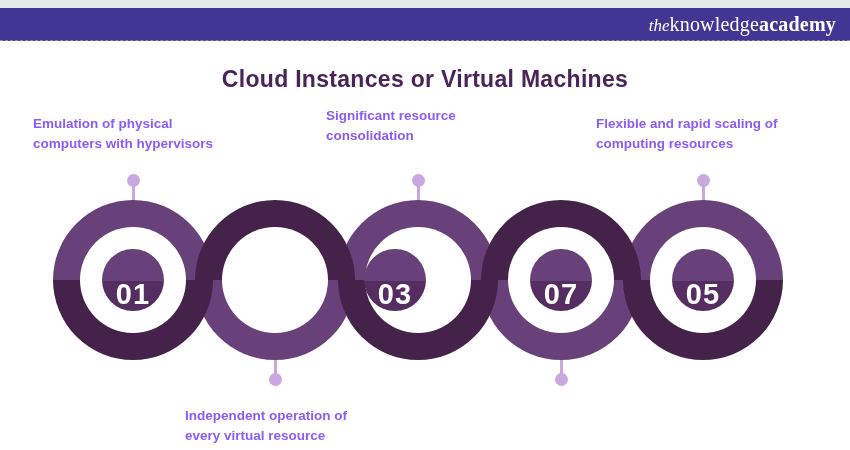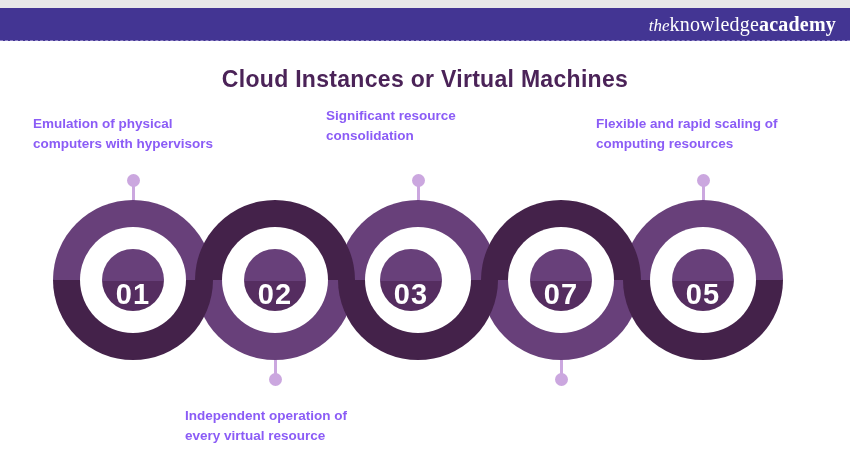--- a/index.html
+++ b/index.html
@@ -153,24 +153,21 @@
 
   <div class="white-disc" style="left:80px;"></div>
   <div class="white-disc" style="left:222px;"></div>
   <div class="white-disc" style="left:365px;"></div>
   <div class="white-disc" style="left:508px;"></div>
   <div class="white-disc" style="left:650px;"></div>
 
   <div class="inner-disc" style="left:102px;">
     <span class="num">01</span>
   </div>
-  <div class="inner-disc" style="left:244px;">
-    <span class="num">02</span>
-  </div>
-  <div class="inner-disc" style="left:380px;">
+  <div class="inner-disc" style="left:364px;">
     <span class="num">03</span>
   </div>
   <div class="inner-disc" style="left:530px;">
     <span class="num">07</span>
   </div>
   <div class="inner-disc" style="left:672px;">
     <span class="num">05</span>
   </div>
 
 </div>

